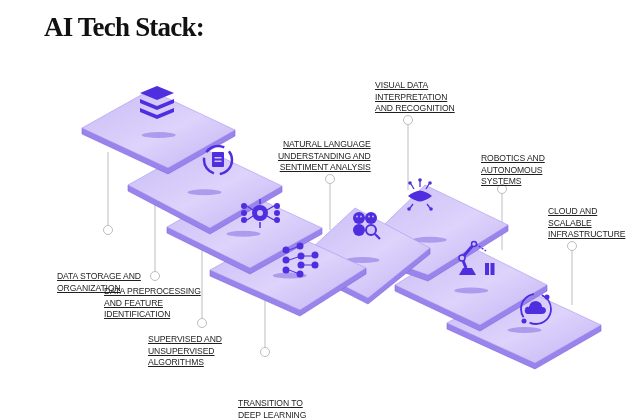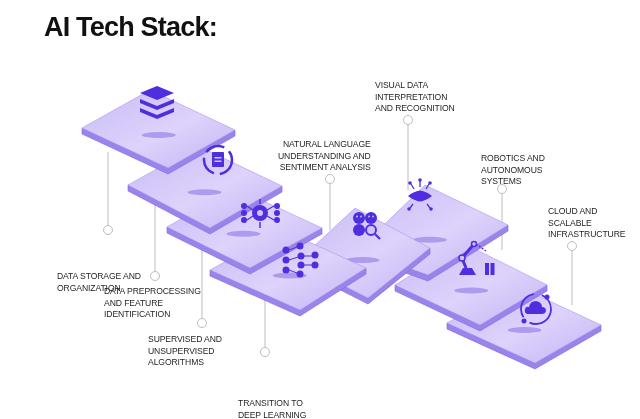--- a/index.html
+++ b/index.html
@@ -1,21 +1,21 @@
 <!DOCTYPE html>
 <html><head>
   <meta charset="utf-8">
   <style>
     html, body { margin: 0; padding: 0; background: #ffffff; }
     body { width: 640px; height: 419px; overflow: hidden; position: relative; font-family: "Liberation Sans", sans-serif; }
-    .title { position: absolute; left: 44px; top: 13px; font-weight: bold; font-size: 27px; line-height: 28px; letter-spacing: -0.8px; }
+    .title { position: absolute; left: 44px; top: 13px; font-weight: bold; font-size: 27px; line-height: 28px; letter-spacing: -0.8px; font-family: Liberation Serif, serif; }
     .title .l1 { color: #111111; display: block; }
     .title .l2 { color: #5a2fd6; display: block; }
     svg#stage { position: absolute; left: 0; top: 0; }
-    .label { position: absolute; font-size: 8.6px; line-height: 11.6px; color: #1f1f1f; text-transform: uppercase; letter-spacing: -0.1px; white-space: pre-line; }
+    .label { position: absolute; font-size: 8.6px; line-height: 11.6px; color: #1f1f1f; text-transform: uppercase; letter-spacing: -0.1px; white-space: pre-line; text-decoration: underline; }
   </style>
 </head>
 <body>
 
 <div class="title">
   <span class="l1">AI Tech Stack:</span>
 </div>
 
 <svg id="stage" width="640" height="419" viewBox="0 0 640 419">
   <defs>

